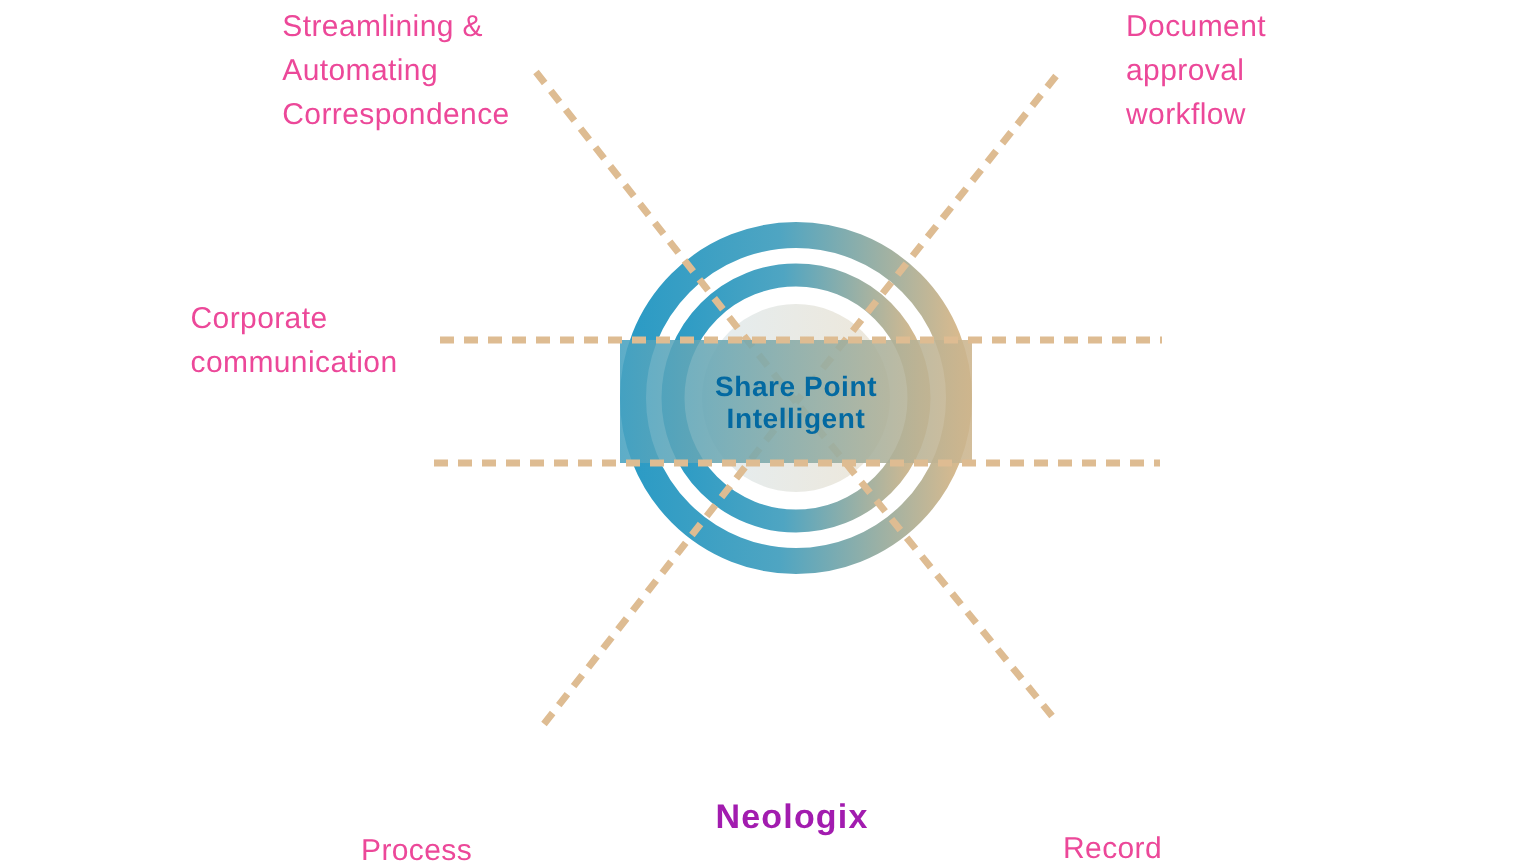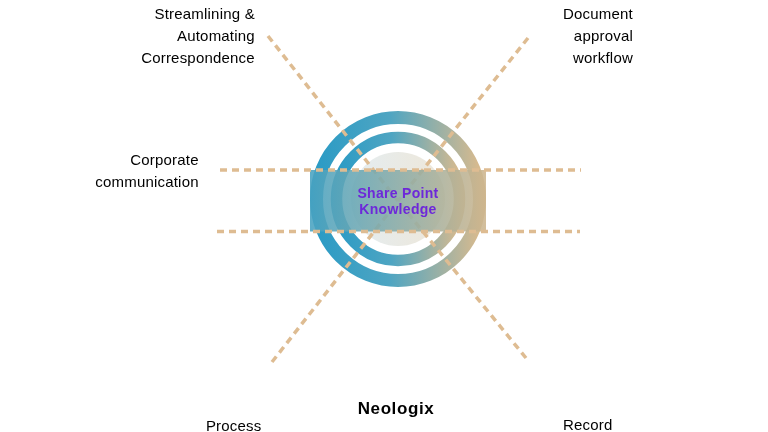--- a/index.html
+++ b/index.html
@@ -12,48 +12,48 @@
     font-family: "Liberation Sans", sans-serif;
   }
   #diagram-svg {
     position: absolute;
     left: 0; top: 0;
     width: 768px; height: 432px;
   }
   .spoke-label {
     position: absolute;
     transform: translateX(-50%);
-    text-align: right;
+    text-align: left;
     white-space: pre-line;
-    color: #000000;
+    color: #ec4899;
     font-size: 15px;
     line-height: 22px;
     letter-spacing: 0.2px;
     font-weight: 400;
   }
   #center-text {
     position: absolute;
     left: 310px; top: 170px;
     width: 176px; height: 62px;
     display: flex;
     flex-direction: column;
     align-items: center;
     justify-content: center;
-    color: #6d28d9;
+    color: #0369a1;
     font-size: 14px;
     line-height: 16px;
     font-weight: 700;
     letter-spacing: 0.3px;
     text-align: center;
   }
   #logo {
     position: absolute;
     left: 396px; top: 399px;
     transform: translateX(-50%);
-    color: #000000;
+    color: #a21caf;
     font-size: 17px;
     font-weight: 700;
     letter-spacing: 0.6px;
   }
 </style>
 </head>
 <body>
 
 <div id="stage">
 
@@ -104,18 +104,18 @@
 
 
   <div class="spoke-label" style="left:221px; top:368px;margin-top:47px;">Process
 Mangement</div>
 
   <div class="spoke-label" style="left:572px; top:368px;margin-top:46px;">Record
 mangement</div>
 
   <div id="center-text">
     <span>Share Point</span>
-    <span>Knowledge</span>
+    <span>Intelligent</span>
   </div>
 
   <div id="logo">Neologix</div>
 
 </div>
 
 </body></html>

